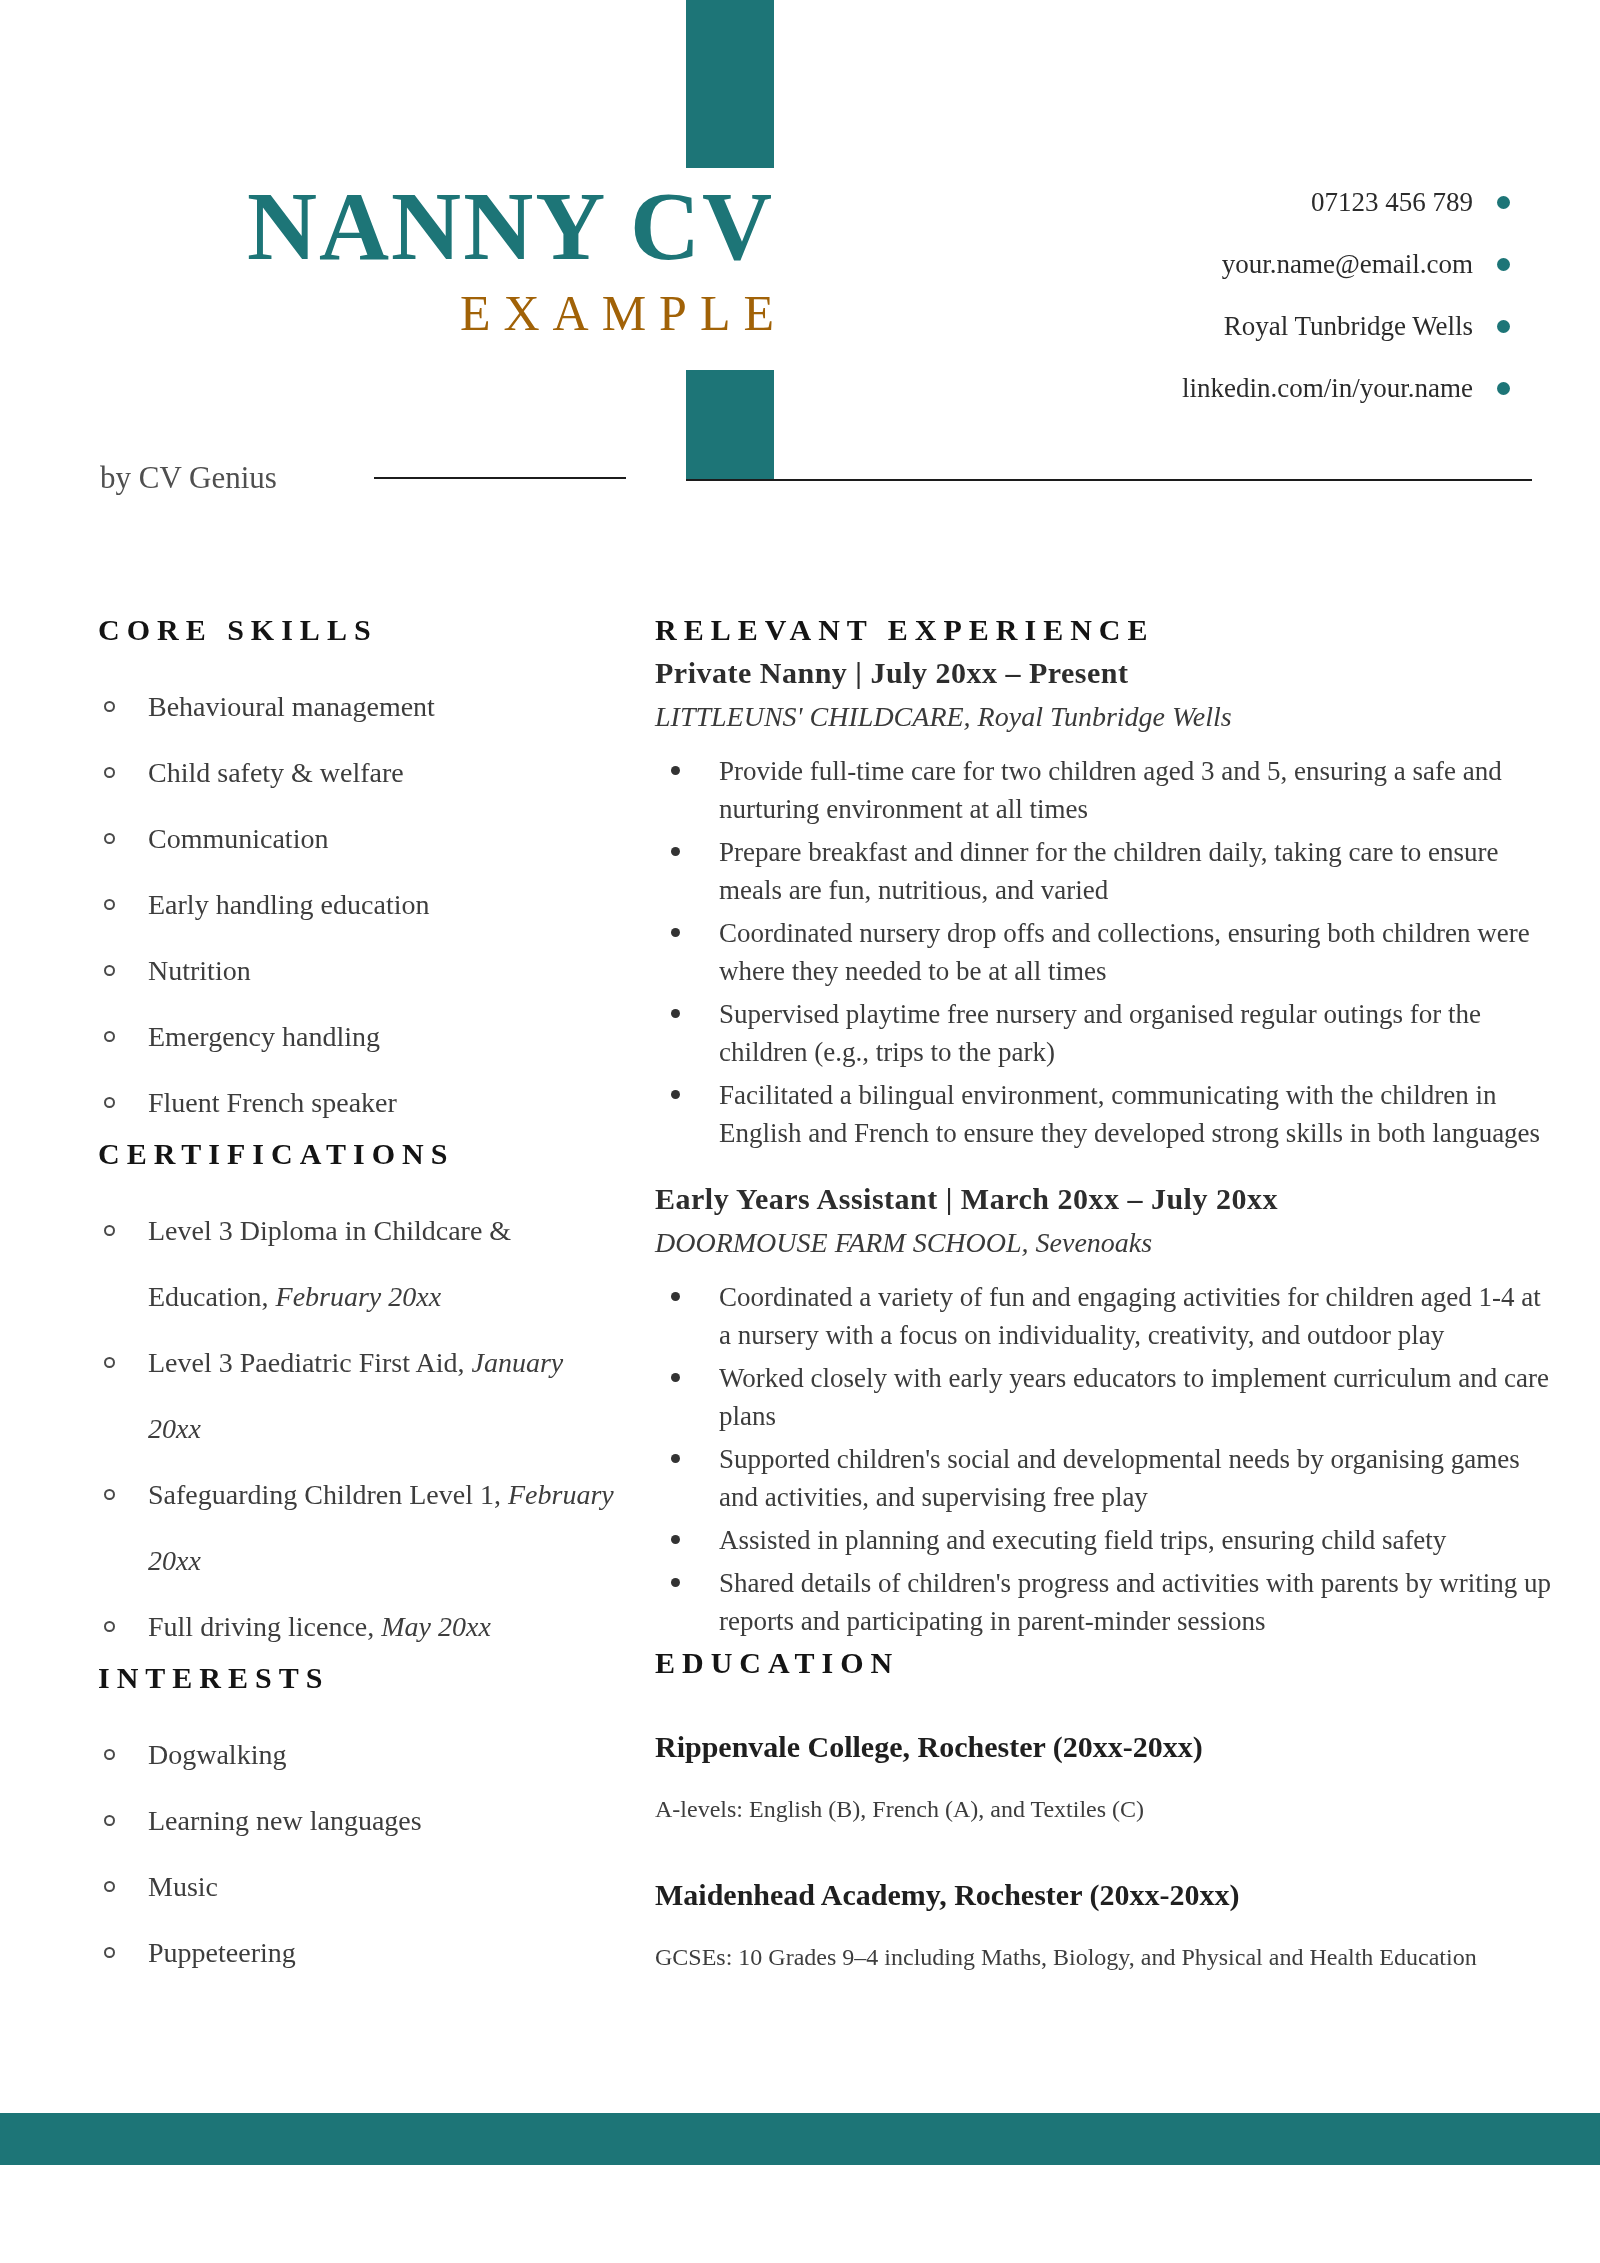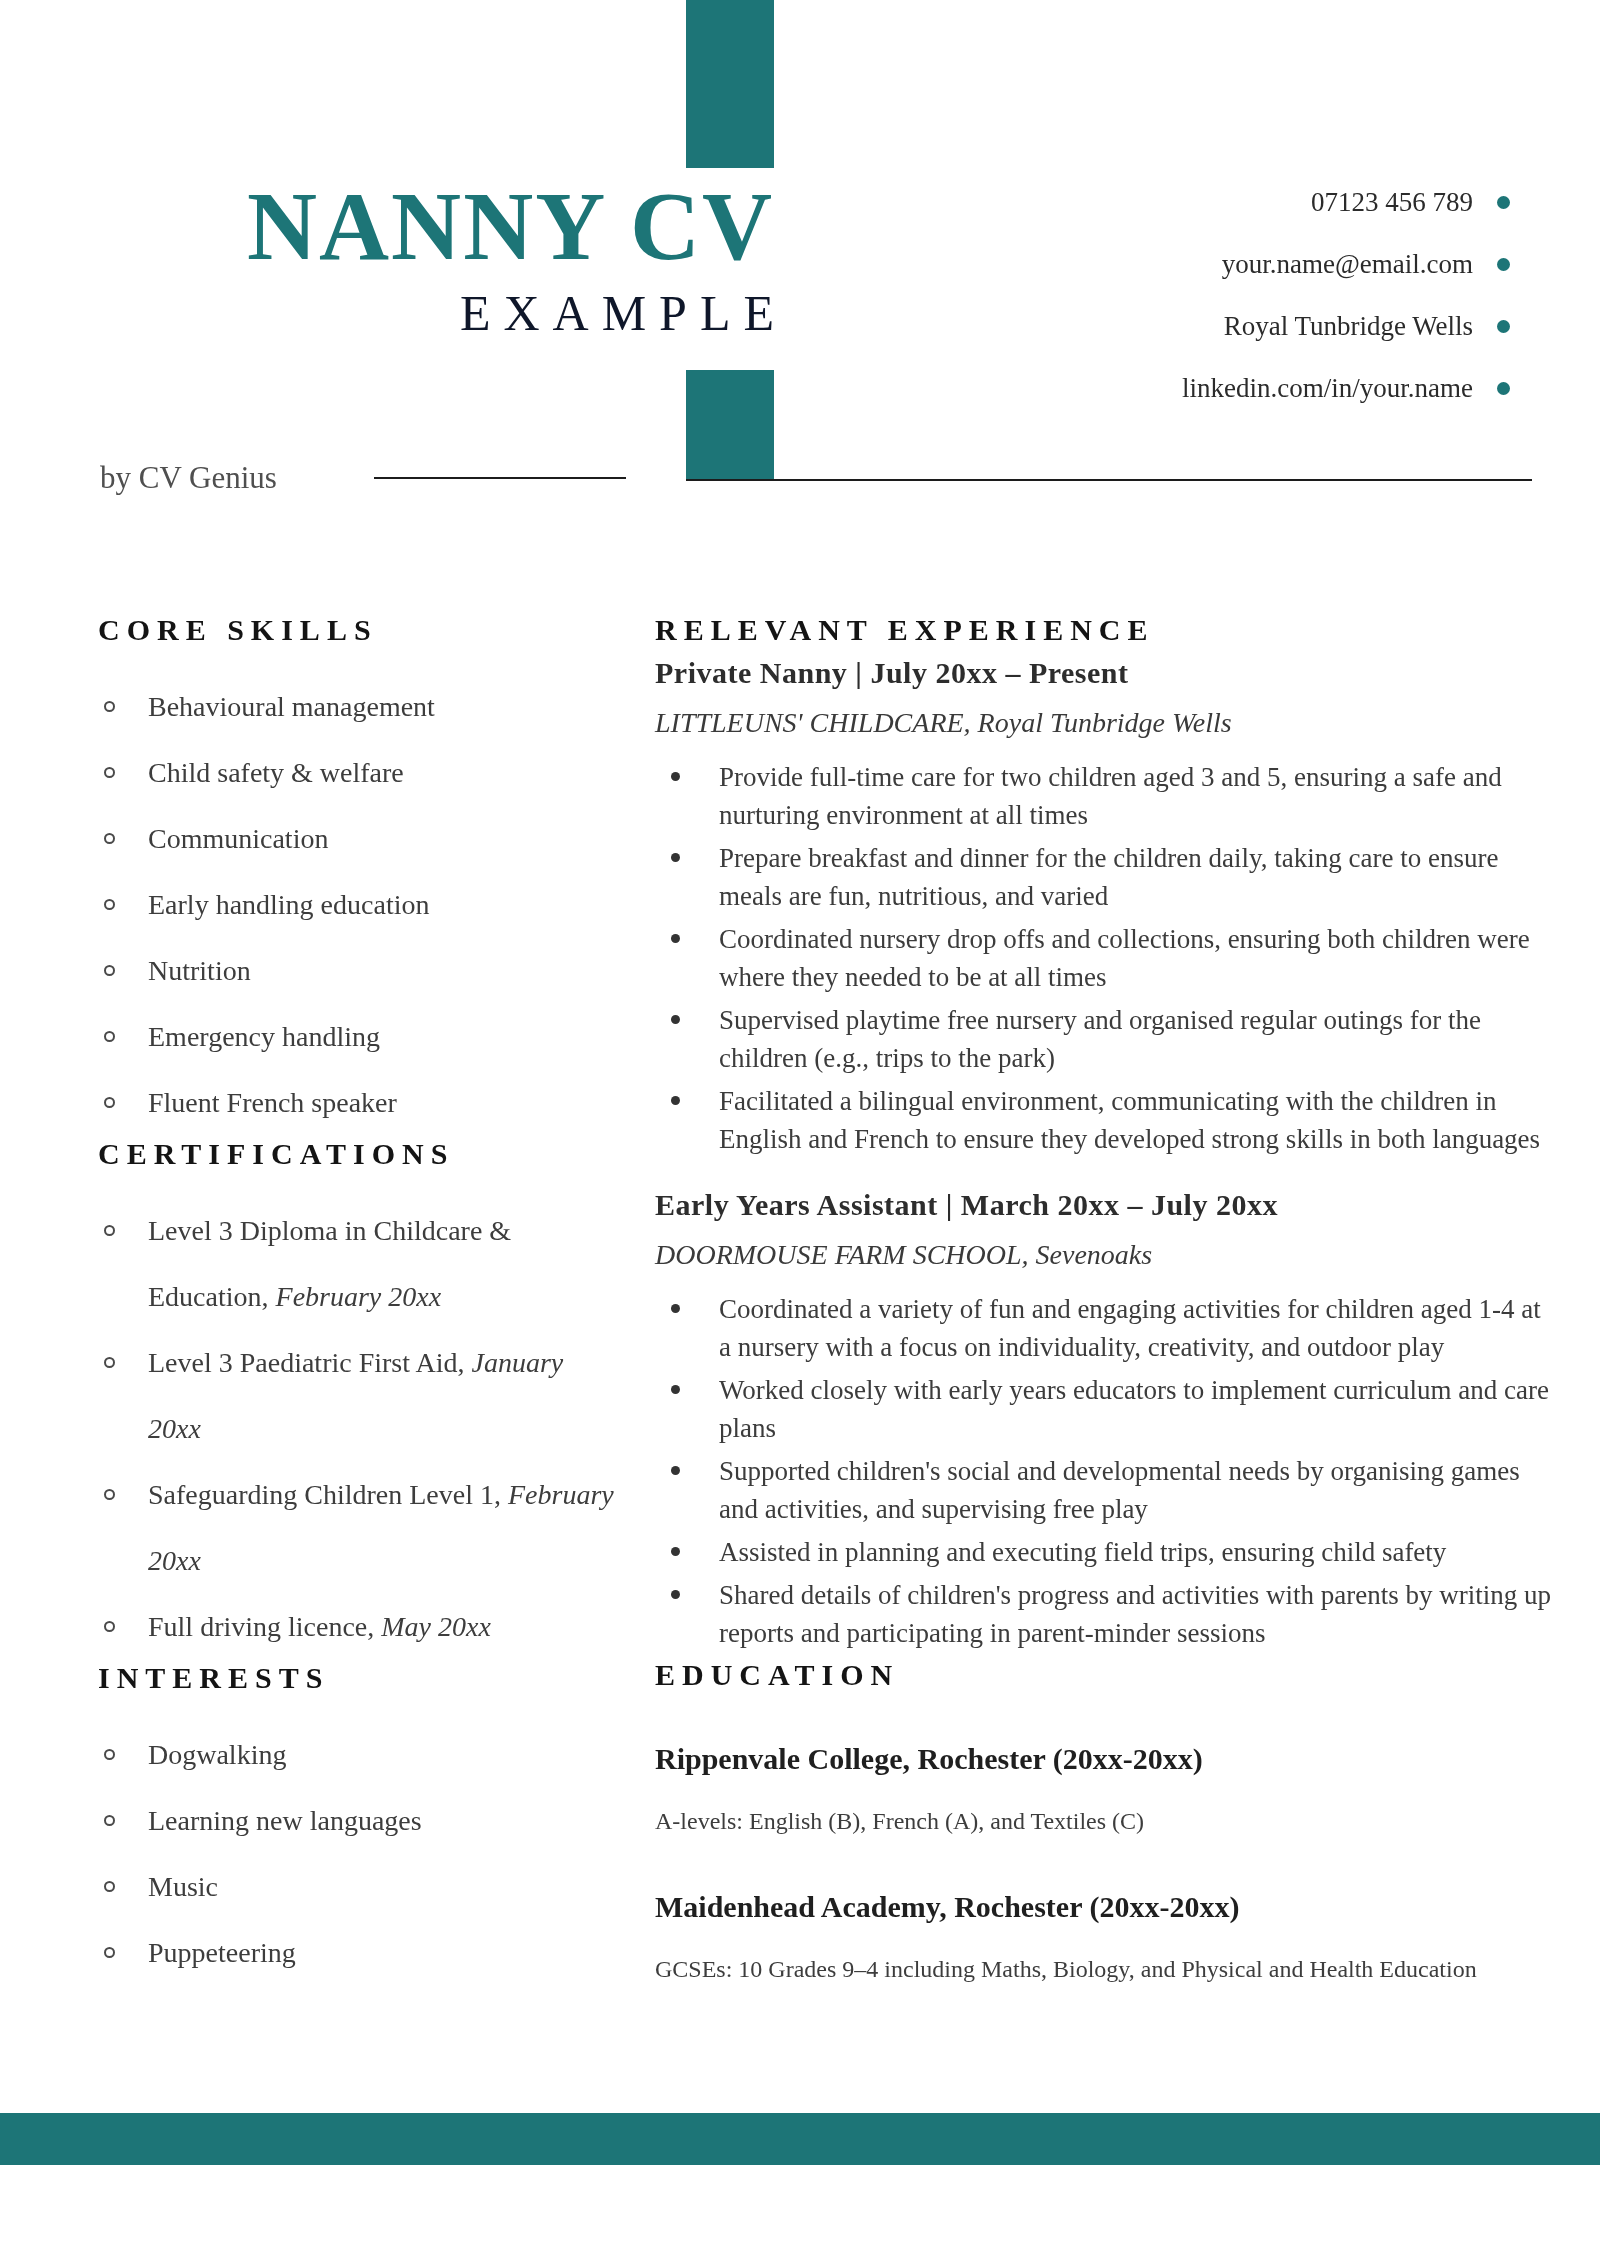--- a/index.html
+++ b/index.html
@@ -20,21 +20,21 @@
   .accent-bar-top{position:absolute;left:686px;top:0;width:88px;height:168px;background:var(--teal);}
   .accent-bar-mid{position:absolute;left:686px;top:370px;width:88px;height:111px;background:var(--teal);}
   .title1{
     position:absolute;right:826px;top:178px;
     font-size:97px;font-weight:700;line-height:1;
     letter-spacing:2px;color:var(--teal);white-space:nowrap;
   }
   .title2{
     position:absolute;right:826px;top:288px;
     font-size:50px;font-weight:400;line-height:1;
-    letter-spacing:13px;margin-right:-13px;color:#0f172a;white-space:nowrap;
+    letter-spacing:13px;margin-right:-13px;color:#a16207;white-space:nowrap;
   }
   .byline{position:absolute;left:100px;top:460px;font-size:31px;color:#4f4f4f;}
   .rule-short{position:absolute;left:374px;top:477px;width:252px;height:2px;background:#1c1c1c;}
   .rule-long{position:absolute;left:686px;top:479px;width:846px;height:2px;background:#1c1c1c;}
   .contact{position:absolute;right:90px;top:171px;list-style:none;margin:0;padding:0;}
   .contact li{display:flex;align-items:center;justify-content:flex-end;height:62px;font-size:27px;color:#2b2b2b;}
   .contact .txt{order:1;white-space:nowrap;text-align:right;}
   .contact .blt{order:2;flex:none;width:13px;height:13px;border-radius:50%;background:var(--teal);margin-left:24px;}
   
   .col-left{position:absolute;left:98px;top:612px;width:520px;}
@@ -46,21 +46,21 @@
   ul.circle-list .blt{position:absolute;left:6px;top:27px;width:11px;height:11px;border:2px solid #4a4a4a;border-radius:50%;background:transparent;}
   ul.circle-list em{font-style:italic;}
   .indent{margin-left:22px;}
   .gap-certs{margin-top:74px;}
   .gap-interests{margin-top:80px;}
   
   ul.dot-list{list-style:none;margin:18px 0 0;padding:0;}
   ul.dot-list li{position:relative;padding-left:64px;line-height:38px;font-size:27px;color:#3c3c3c;margin-bottom:5px;}
   ul.dot-list .blt{position:absolute;left:16px;top:14px;width:9px;height:9px;border-radius:50%;background:#333;}
   .job-title{font-size:30px;font-weight:700;color:#2d2d2d;margin:8px 0 0;line-height:34px;letter-spacing:0.5px;}
-  .job-company{font-size:28px;font-style:italic;color:#3a3a3a;margin:16px 0 0;line-height:34px;}
+  .job-company{font-size:28px;font-style:italic;color:#3a3a3a;margin:10px 0 0;line-height:34px;}
   .job2{margin-top:30px;}
   .gap-education{margin-top:135px;}
   .school-name{font-size:30px;font-weight:700;color:#1f1f1f;margin:48px 0 0;line-height:36px;}
   .school-detail{font-size:24px;color:var(--body);margin:24px 0 0;line-height:40px;}
   
   .footer-bar{position:absolute;left:0;bottom:0;width:100%;height:52px;background:var(--teal);}
 </style>
 </head>
 <body>
 

